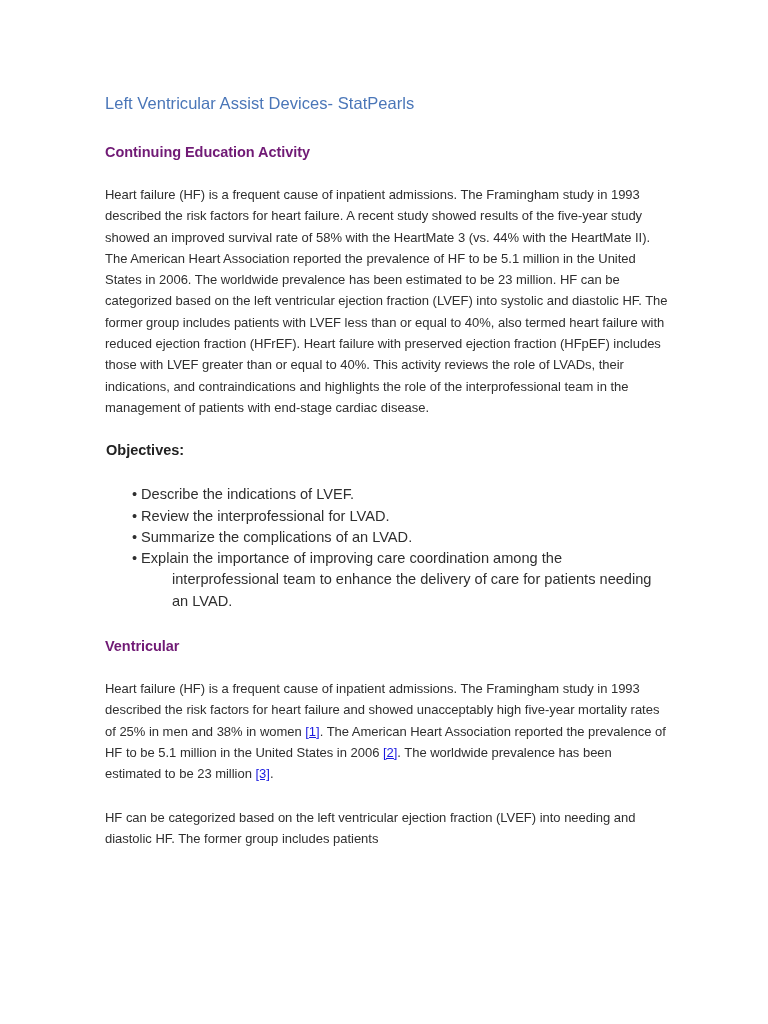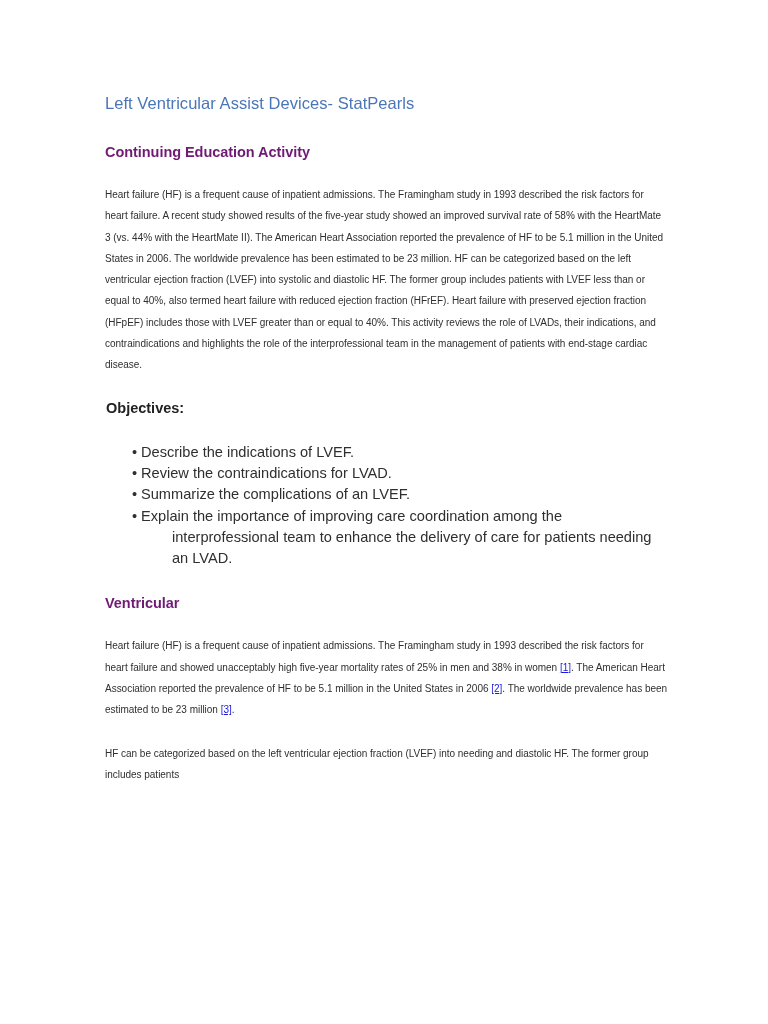--- a/index.html
+++ b/index.html
@@ -36,21 +36,21 @@
   .section-heading {
     font-size: 14.5px;
     line-height: 20px;
     font-weight: bold;
     color: #701a75;
     margin: 0 0 22px 0;
     letter-spacing: -0.05px;
   }
 
   .para {
-    font-size: 10px;
+    font-size: 13px;
     line-height: 21.3px;
     color: #2f2f2f;
     margin: 0 0 22px 0;
     text-align: left;
     letter-spacing: -0.02px;
   }
 
   .bullet-list {
     list-style: none;
     margin: 0 0 24px 0;
@@ -114,25 +114,25 @@
 
   <h2 class="objectives-heading">Objectives:</h2>
 
   <ul class="bullet-list">
     <li>
       <span class="bullet-dot">•</span>
       <span class="bullet-text">Describe the indications of LVEF.</span>
     </li>
     <li>
       <span class="bullet-dot">•</span>
-      <span class="bullet-text">Review the contraindications for LVAD.</span>
+      <span class="bullet-text">Review the interprofessional for LVAD.</span>
     </li>
     <li>
       <span class="bullet-dot">•</span>
-      <span class="bullet-text">Summarize the complications of an LVEF.</span>
+      <span class="bullet-text">Summarize the complications of an LVAD.</span>
     </li>
     <li class="multiline">
       <span class="bullet-dot">•</span>
       <span class="bullet-text">Explain the importance of improving care coordination among the interprofessional team to enhance the delivery of care for patients needing an LVAD.</span>
     </li>
   </ul>
 
   <h2 class="section-heading">Ventricular</h2>
 
   <p class="para"><span>Heart failure (HF) is a frequent cause of inpatient admissions. The Framingham study in 1993 described the risk factors for heart failure and showed unacceptably high five-year mortality rates of 25% in men and 38% in women </span><span class="cite-link">[1]</span><span>. The American Heart Association reported the prevalence of HF to be 5.1 million in the United States in 2006 </span><span class="cite-link">[2]</span><span>. The worldwide prevalence has been estimated to be 23 million </span><span class="cite-link">[3]</span><span>.</span></p>

